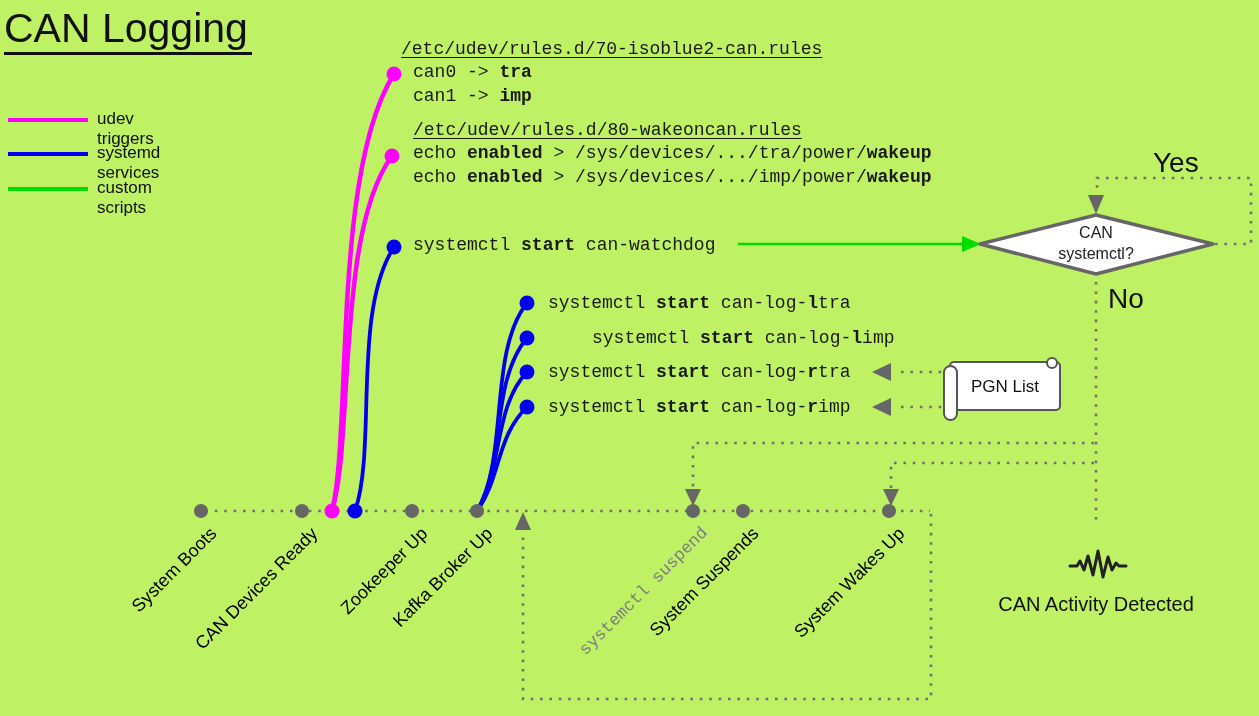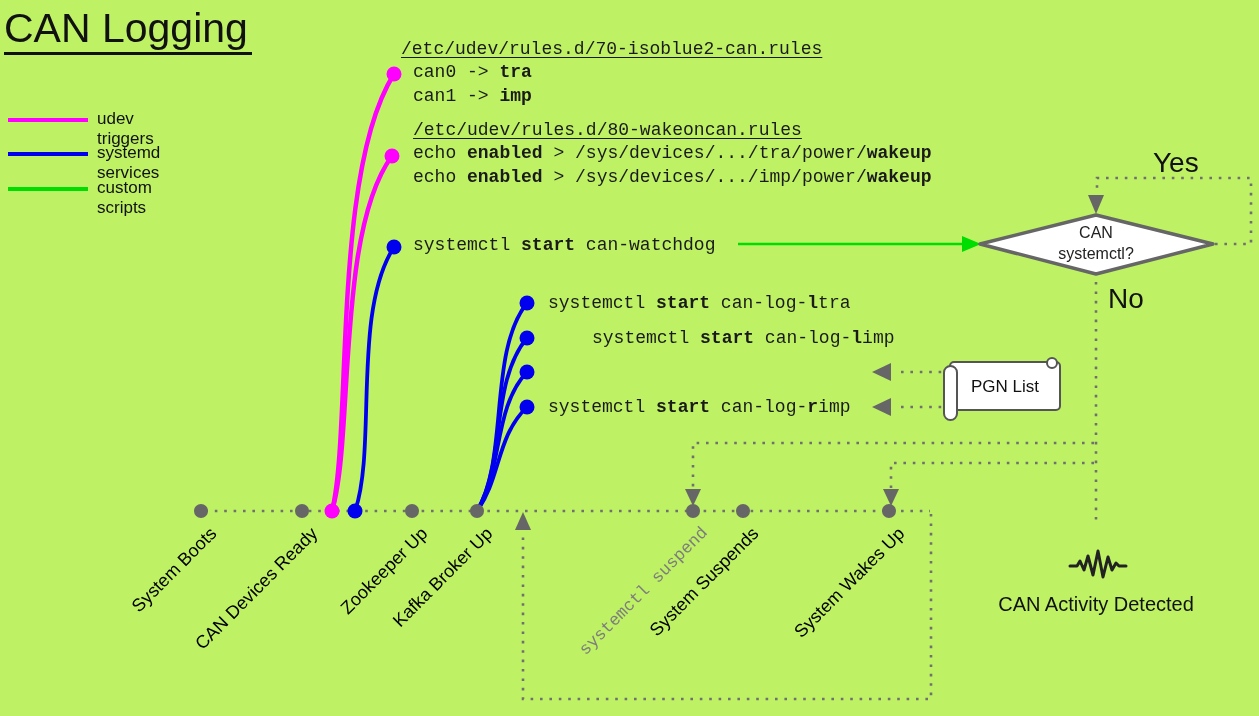--- a/index.html
+++ b/index.html
@@ -108,20 +108,21 @@
   <div class="abs mono" style="left:413px;top:87px;"><span>can1 -&gt; </span><span style="font-weight: bold;">imp</span></div>
 
   <div class="abs mono head" style="left:413px;top:121px;">/etc/udev/rules.d/80-wakeoncan.rules</div>
   <div class="abs mono" style="left:413px;top:144px;text-align:center;"><span>echo </span><span style="font-weight: bold;">enabled</span><span> &gt; /sys/devices/.../tra/power/</span><span style="font-weight: bold;">wakeup</span></div>
   <div class="abs mono" style="left:413px;top:168px;"><span>echo </span><span style="font-weight: bold;">enabled</span><span> &gt; /sys/devices/.../imp/power/</span><span style="font-weight: bold;">wakeup</span></div>
 
   <div class="abs mono" style="left:413px;top:236px;"><span>systemctl </span><span style="font-weight: bold;">start</span><span> can-watchdog</span></div>
 
   <div class="abs mono" style="left:548px;top:294px;"><span>systemctl </span><span style="font-weight: bold;">start</span><span> can-log-</span><span style="font-weight: bold;">l</span><span>tra</span></div>
   <div class="abs mono" style="left:548px;top:329px;margin-left:44px;"><span>systemctl </span><span style="font-weight: bold;">start</span><span> can-log-</span><span style="font-weight: bold;">l</span><span>imp</span></div>
+  <div class="abs mono" style="left:548px;top:363px;"><span>systemctl </span><span style="font-weight: bold;">start</span><span> can-log-</span><span style="font-weight: bold;">r</span><span>tra</span></div>
   <div class="abs mono" style="left:548px;top:398px;"><span>systemctl </span><span style="font-weight: bold;">start</span><span> can-log-</span><span style="font-weight: bold;">r</span><span>imp</span></div>
 
   <div class="abs diamond-text" style="left:1016px;top:222px;">
     <div>CAN</div>
     <div>systemctl?</div>
   </div>
   <div class="abs flow-label" style="left:1153px;top:147px;">Yes</div>
   <div class="abs flow-label" style="left:1108px;top:283px;">No</div>
 
   <div class="abs pgn-text" style="left:950px;top:377px;">PGN List</div>

